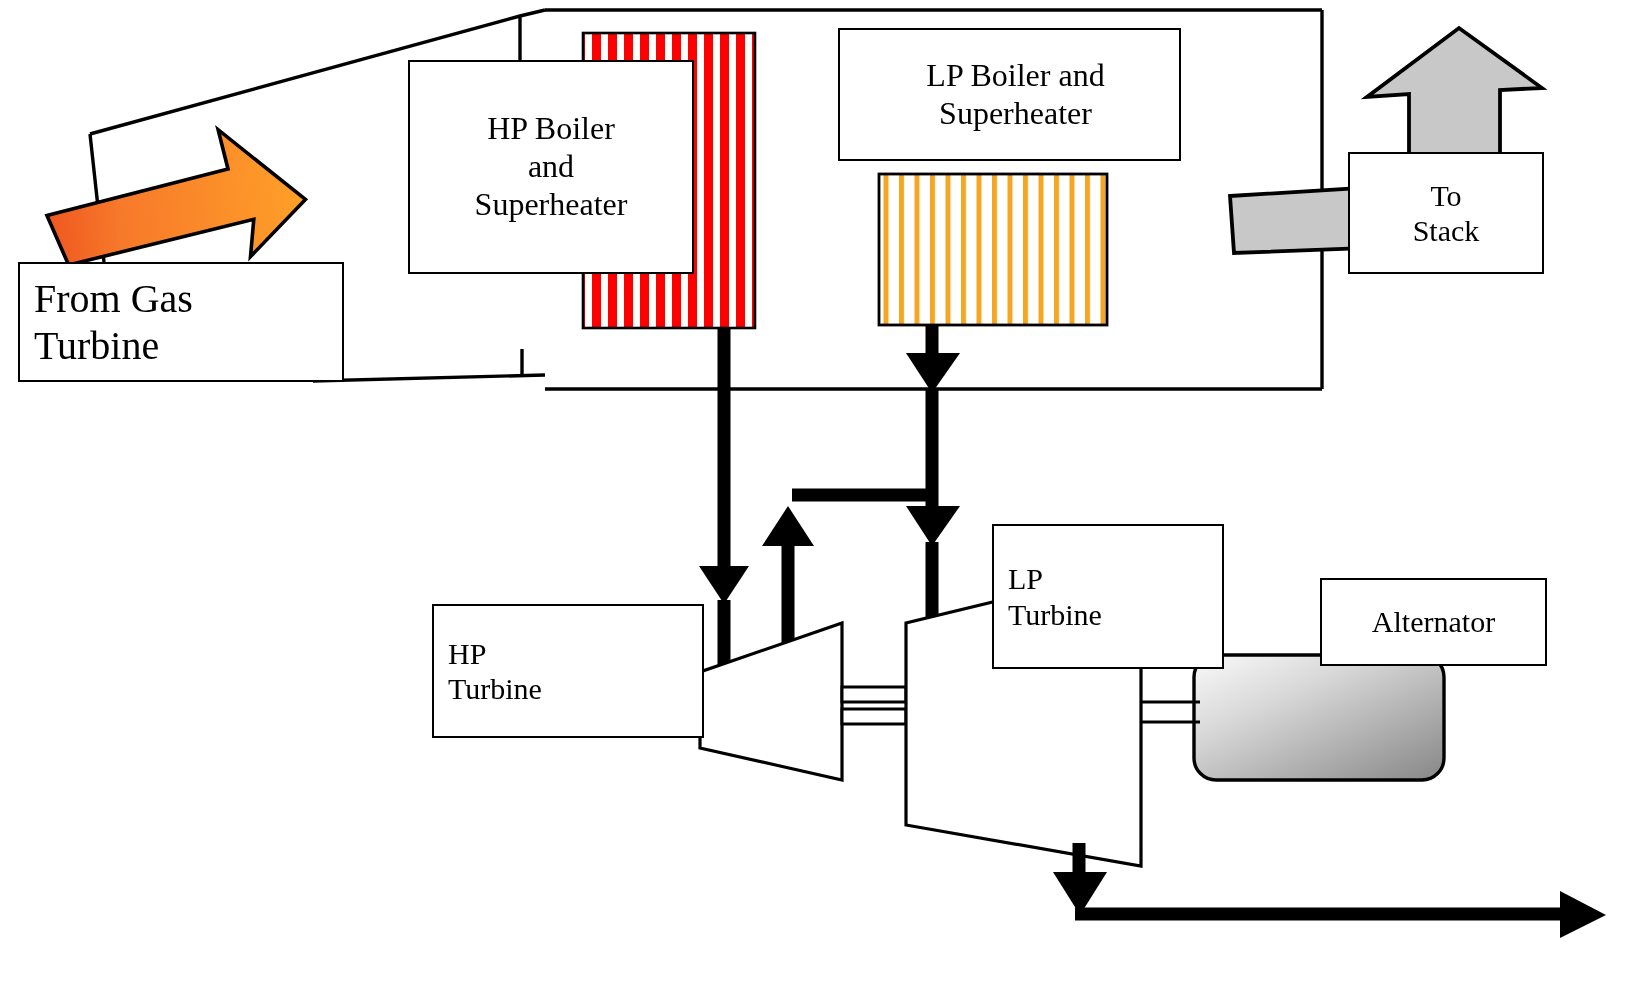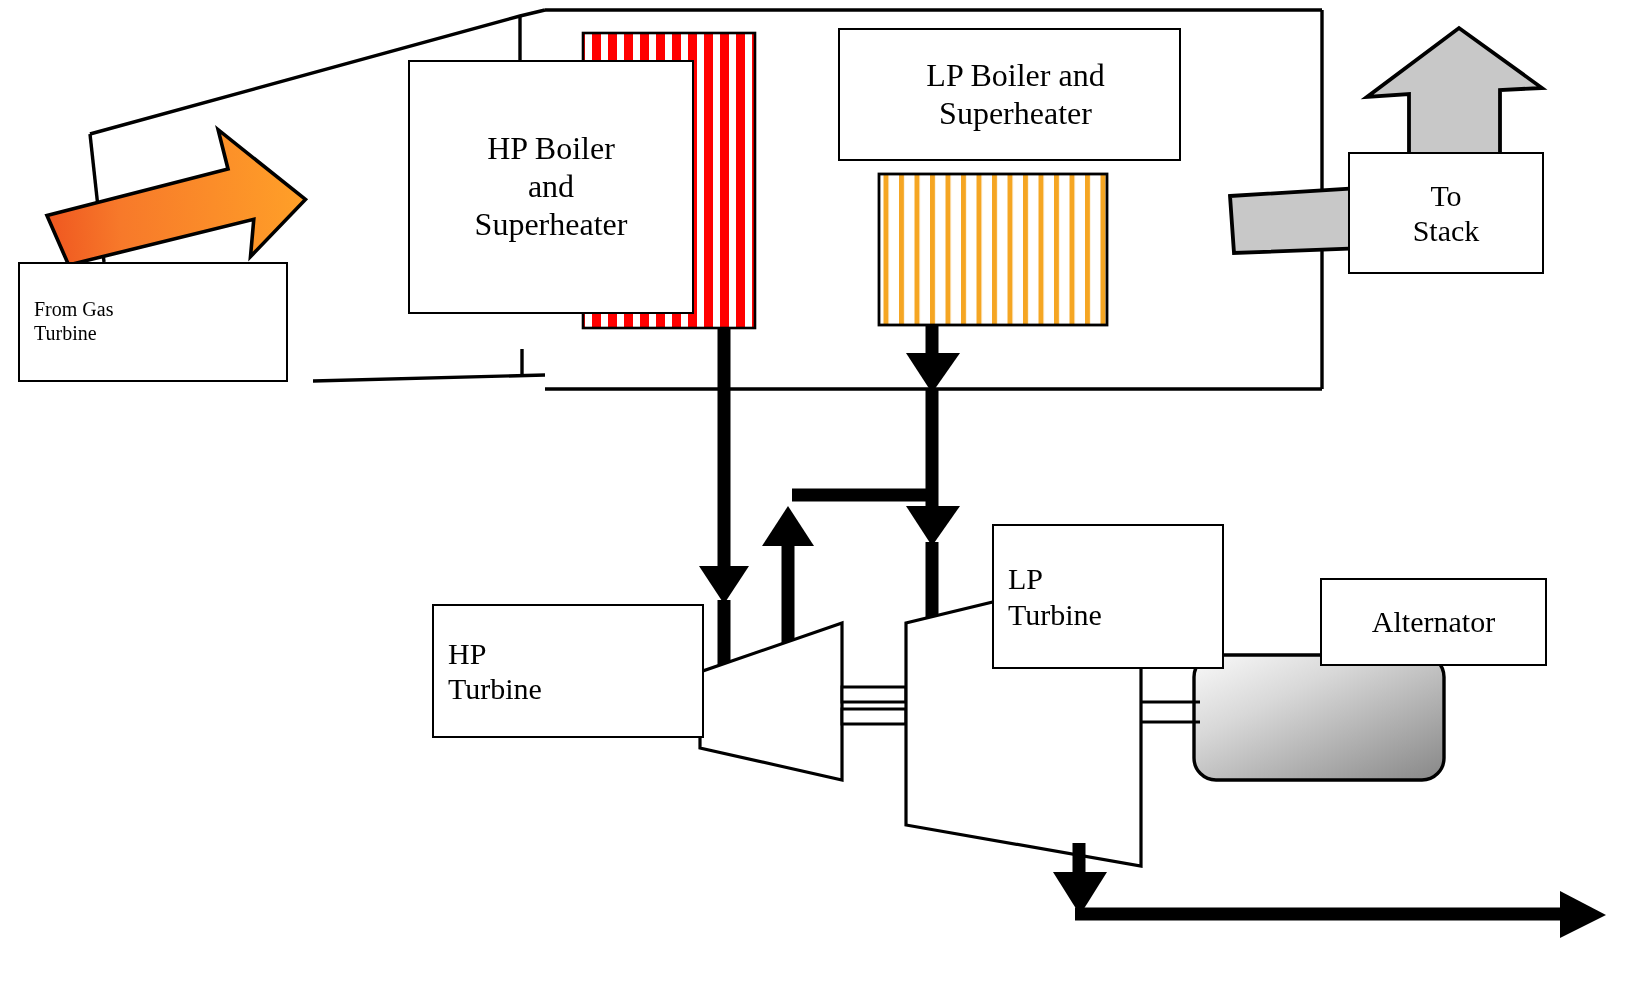--- a/index.html
+++ b/index.html
@@ -38,25 +38,25 @@
   }
   .label-box.align-left {
     align-items: flex-start;
     text-align: left;
     padding-left: 14px;
   }
   .lb-text {
     display: block;
   }
   #box-from-gas-turbine {
-    left: 18px;  top: 262px;  width: 270px; height: 120px;
-    font-size: 20px;
+    left: 18px;  top: 262px;  width: 326px; height: 120px;
+    font-size: 40px;
   }
   #box-hp-boiler {
-    left: 408px; top: 60px;  width: 286px; height: 254px;
+    left: 408px; top: 60px;  width: 286px; height: 214px;
     font-size: 32px;
   }
   #box-lp-boiler {
     left: 838px; top: 28px;  width: 343px; height: 133px;
     font-size: 32px;
     padding-left: 12px;
   }
   #box-to-stack {
     left: 1348px; top: 152px; width: 196px; height: 122px;
     font-size: 30px;

